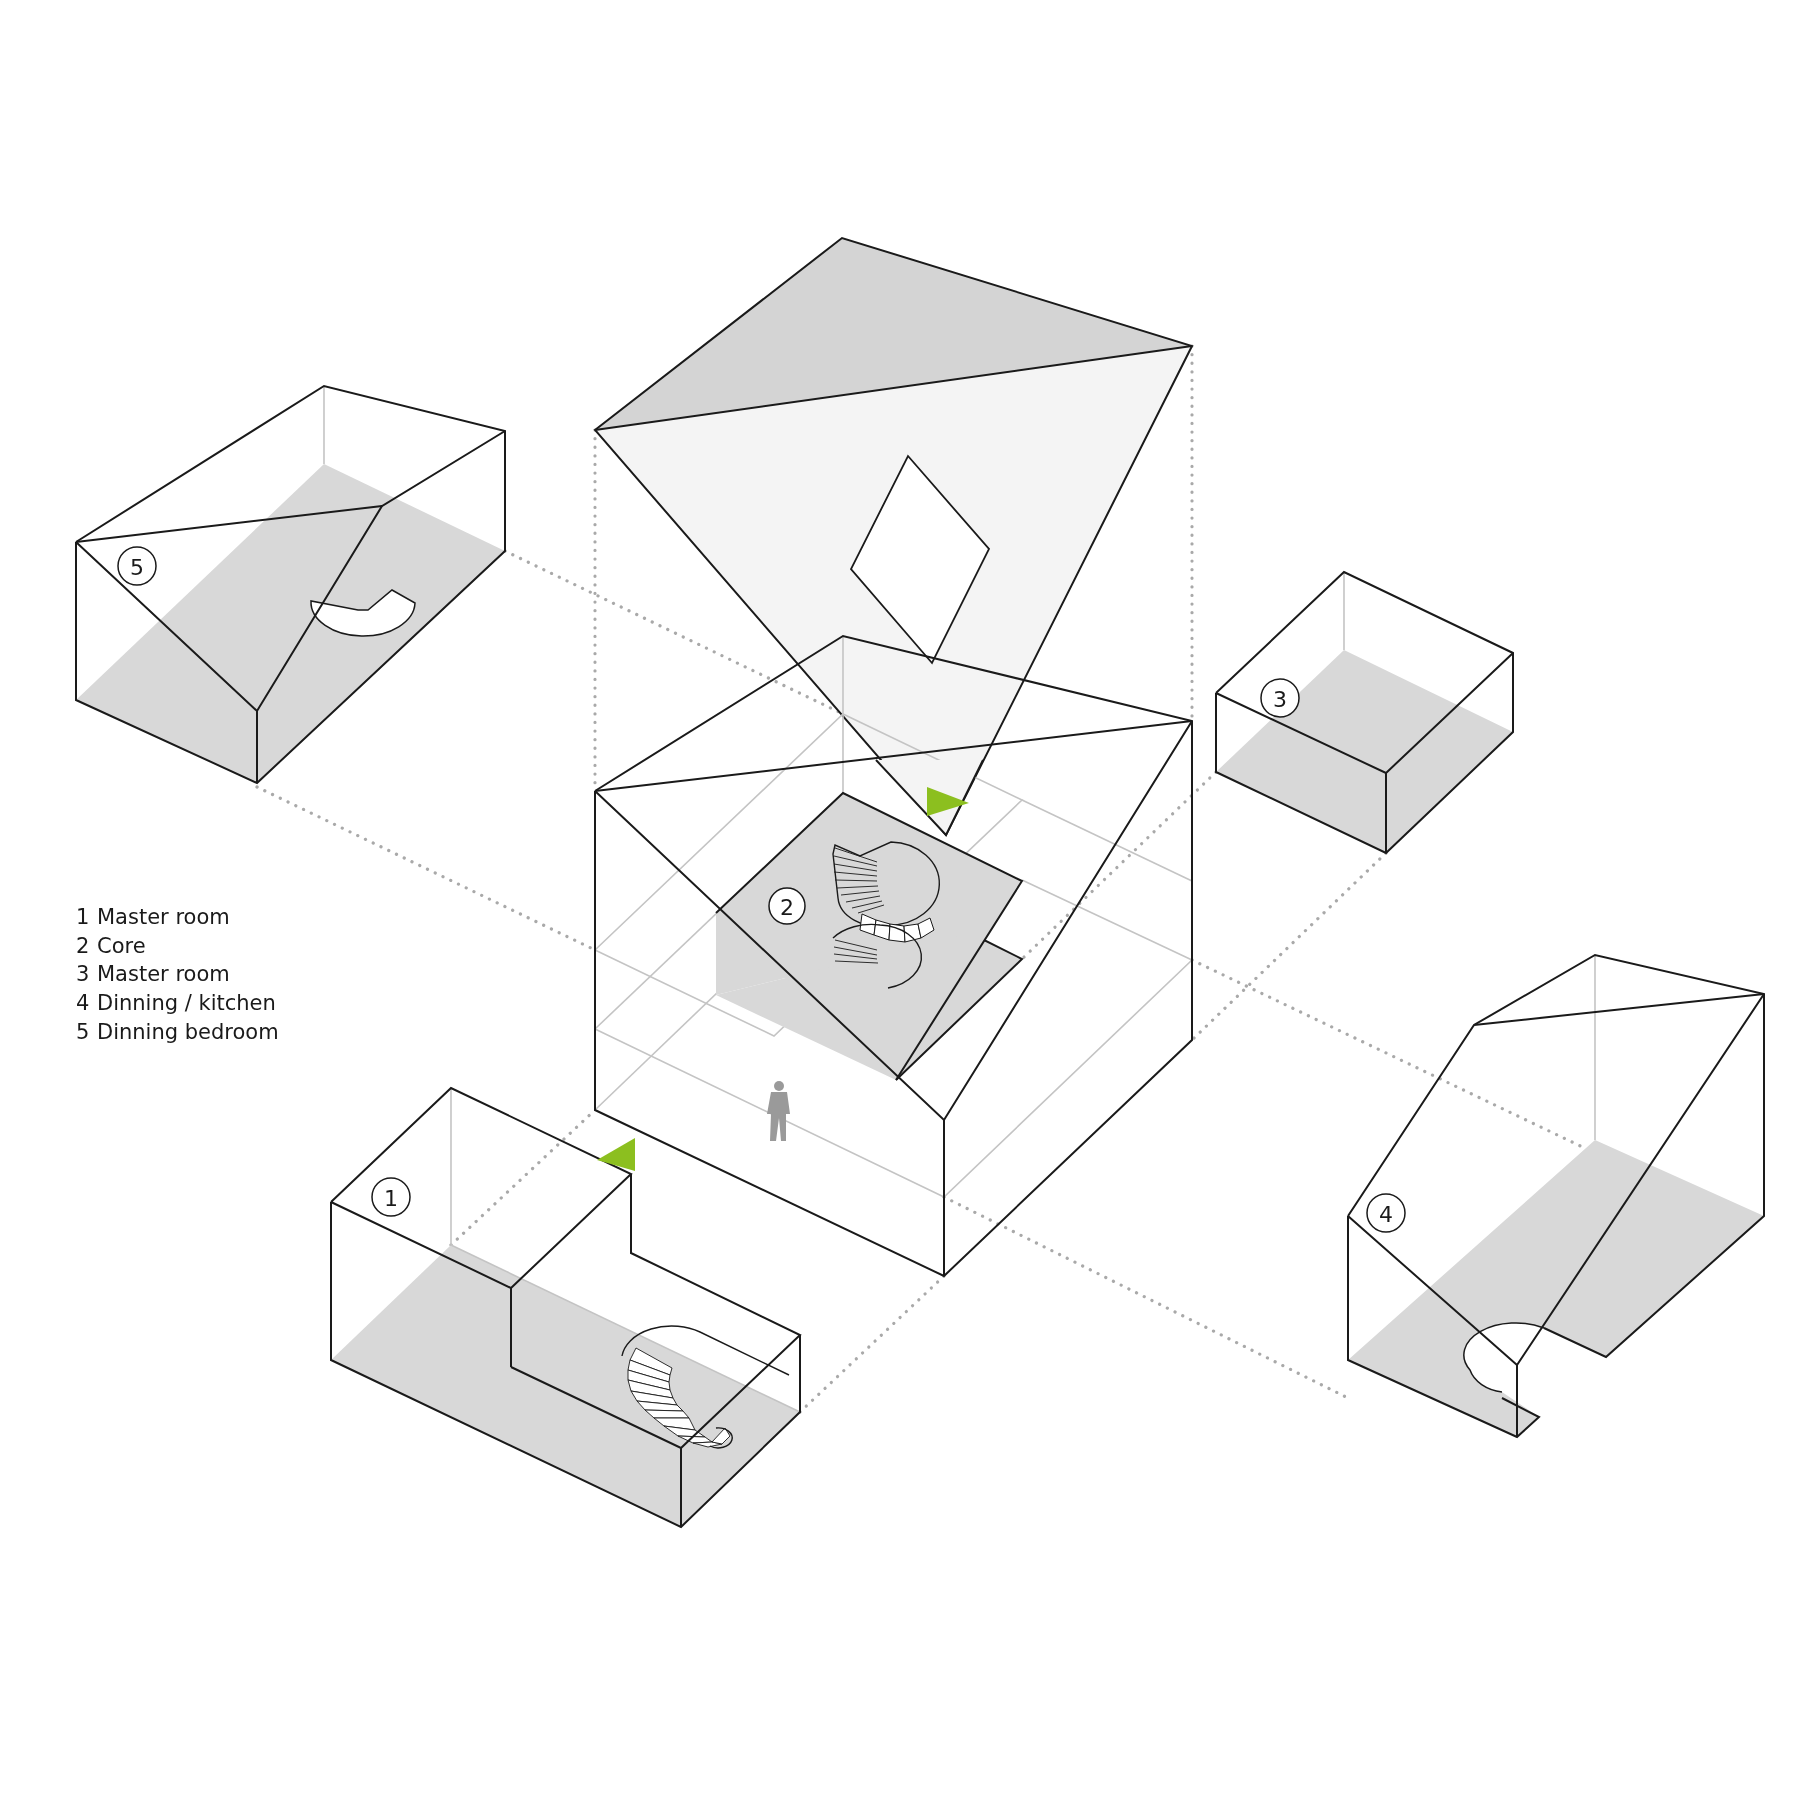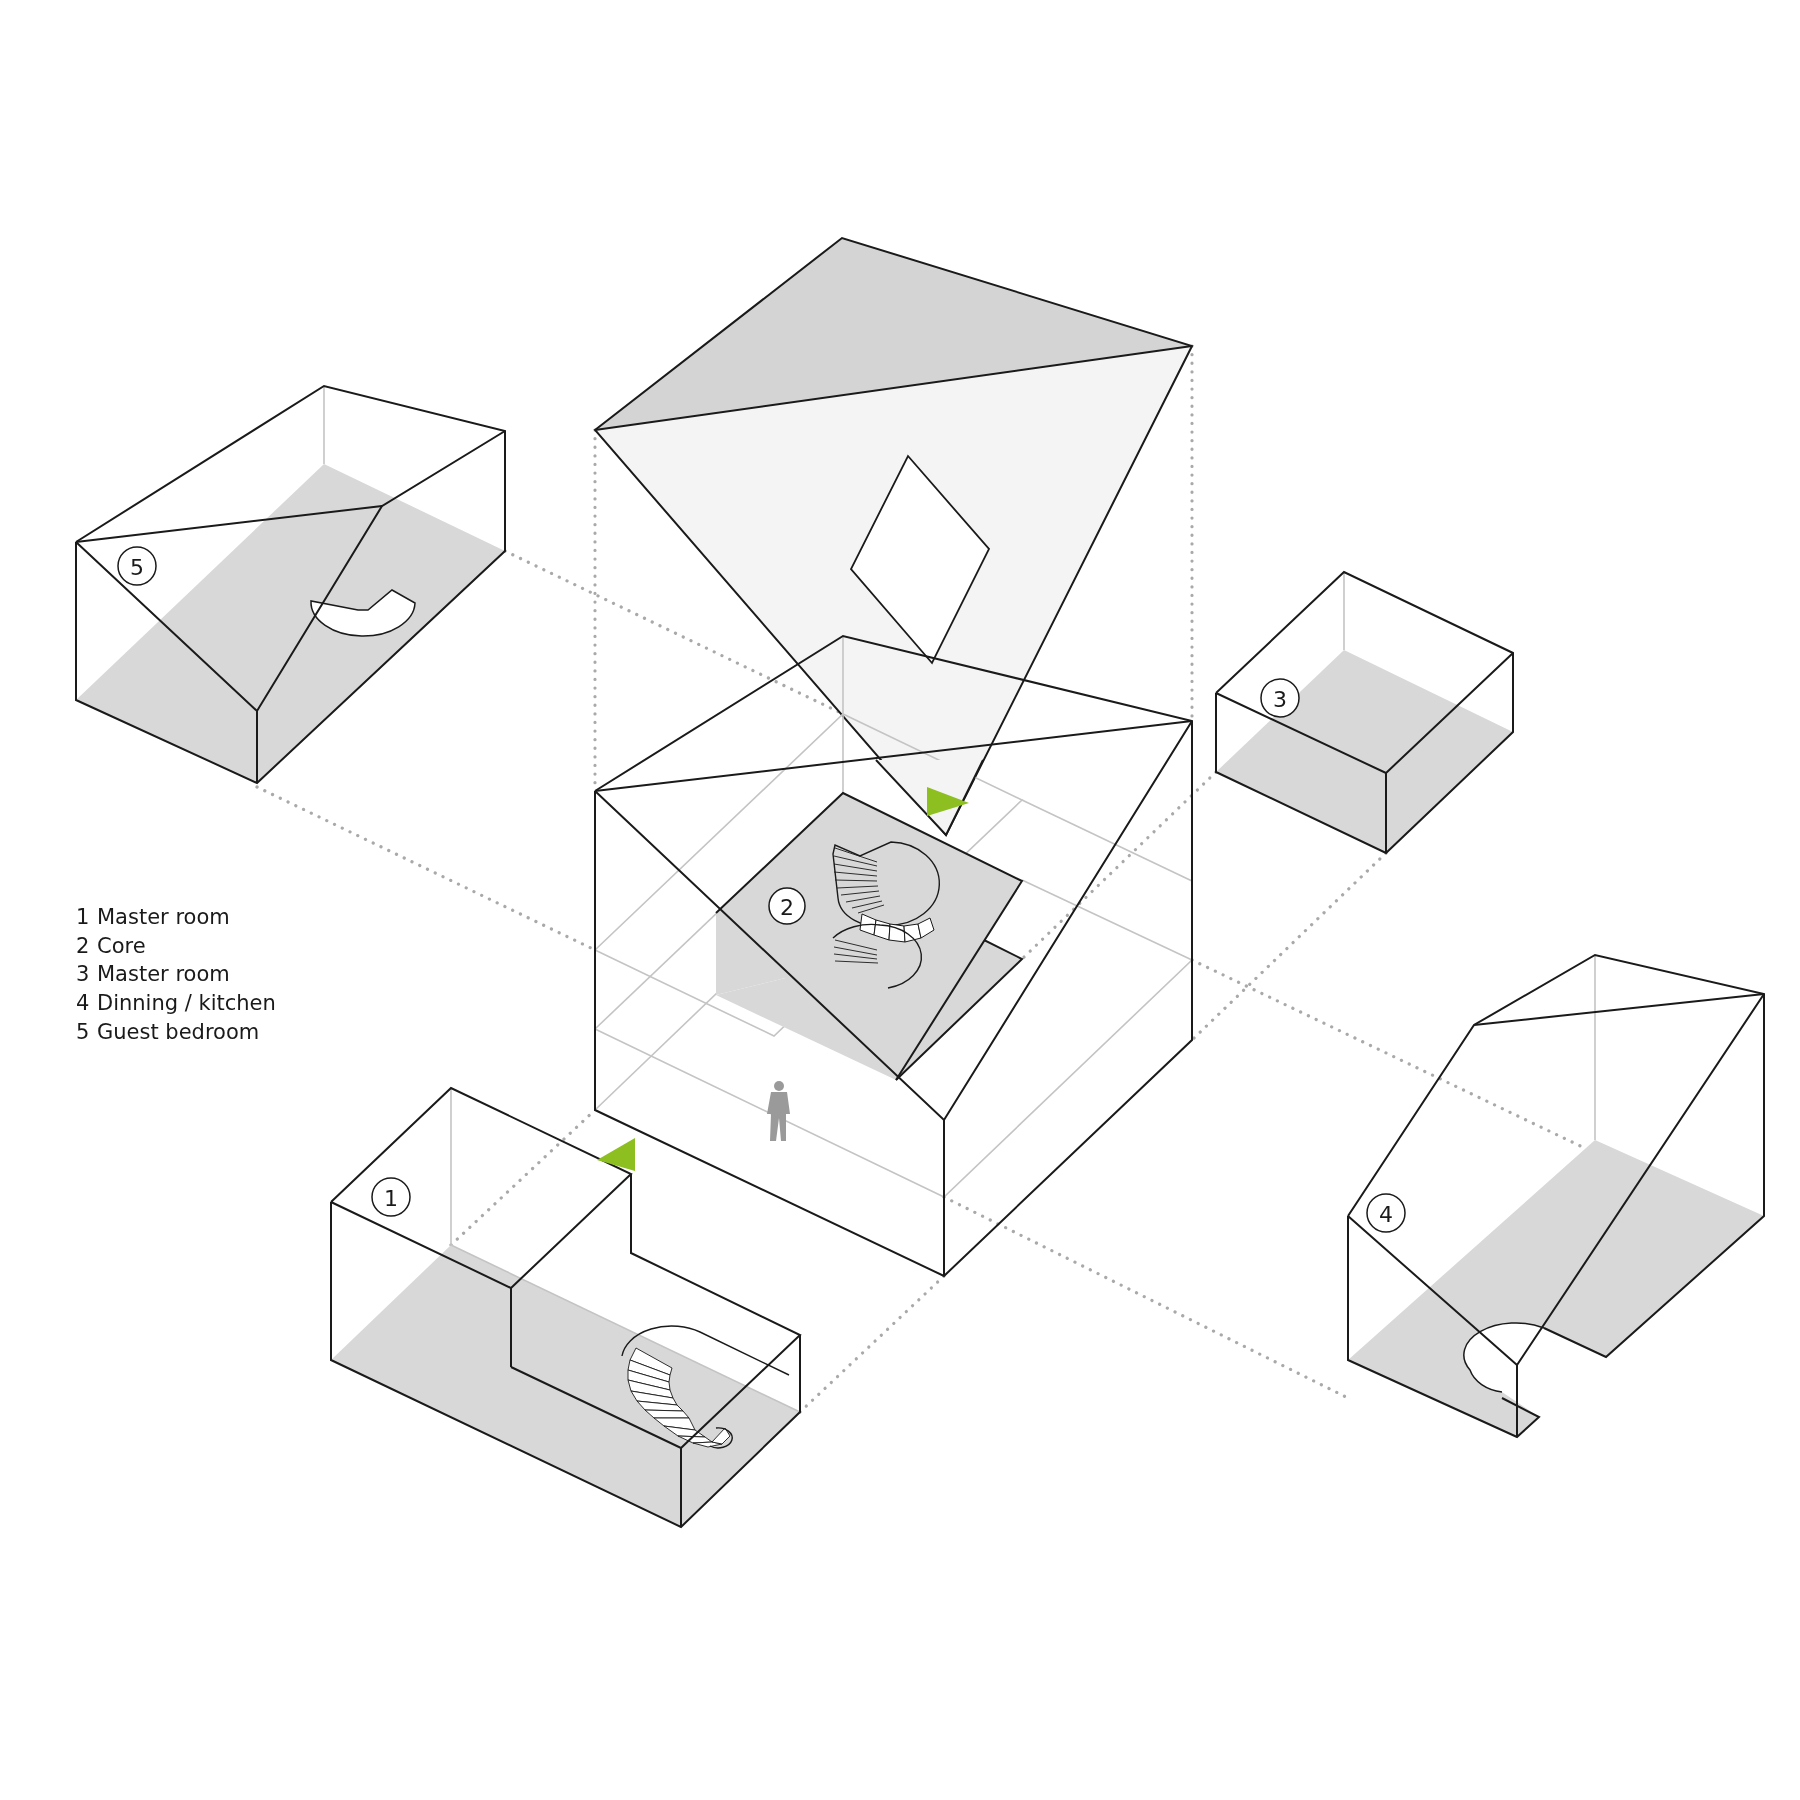--- a/index.html
+++ b/index.html
@@ -226,15 +226,15 @@
   <div class="legend-row">
     <span class="legend-num">3</span>
     <span>Master room</span>
   </div>
   <div class="legend-row">
     <span class="legend-num">4</span>
     <span>Dinning / kitchen</span>
   </div>
   <div class="legend-row">
     <span class="legend-num">5</span>
-    <span>Guest bedroom</span>
+    <span>Dinning bedroom</span>
   </div>
 </div>
 
 </body></html>

